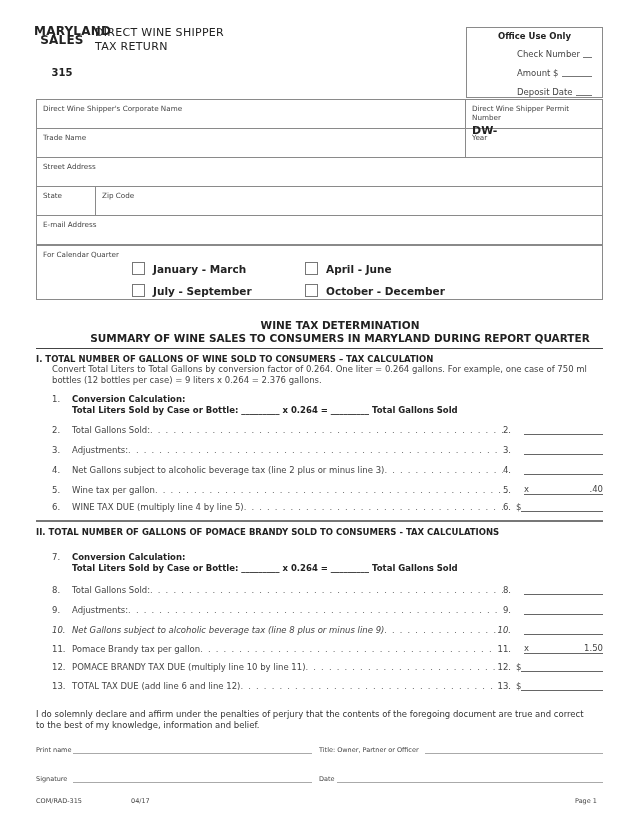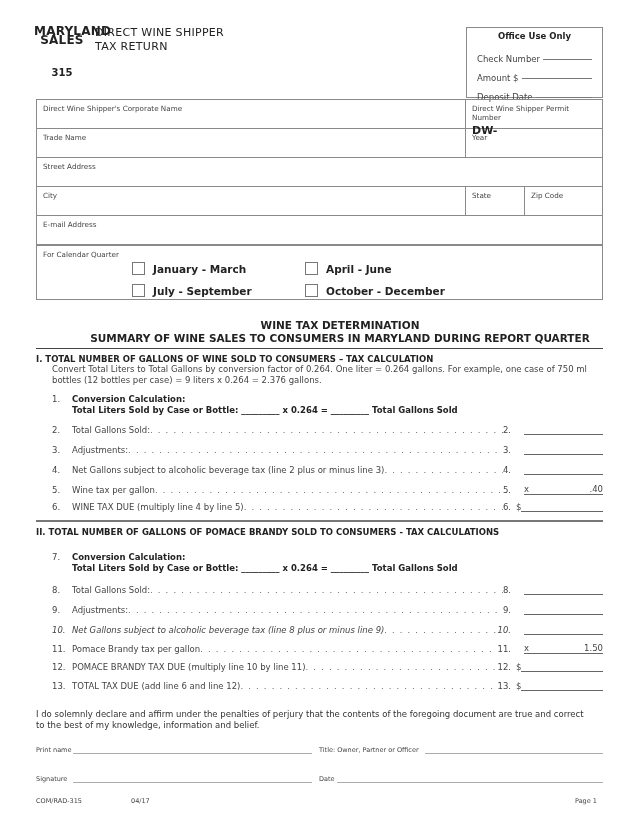--- a/index.html
+++ b/index.html
@@ -8,21 +8,21 @@
   .abs { position: absolute; }
 
   
   .form-id { left: 34px; top: 27px; width: 56px; text-align: center; font-weight: bold; }
   .form-id .st { font-size: 12px; line-height: 9px; letter-spacing: 0.2px; }
   .form-id .num { font-size: 10px; line-height: 18px; margin-top: 19px; }
   .title { left: 95px; top: 26px; font-weight: normal; font-size: 11px; line-height: 14px; letter-spacing: 0.3px; }
 
   .office-box { left: 466px; top: 27px; width: 137px; height: 71px; border: 1px solid #8a8a8a; padding: 3px 10px 0 10px; }
   .office-box .hd { font-weight: bold; font-size: 8.5px; text-align: center; margin-bottom: 8px; }
-  .office-box .row { font-size: 8.5px; color: #444; display: flex; align-items: center; height: 19px; }
+  .office-box .row { font-size: 8.5px; color: #444; display: flex; align-items: flex-start; height: 19px; margin-left: 40px; }
   .office-box .row .ln { flex: 1; border-bottom: 1px solid #777; height: 9px; margin-left: 3px; margin-bottom: 6px; }
 
   
   .grid { left: 36px; top: 99px; width: 567px; border: 1px solid #8a8a8a; }
   .grow { display: flex; border-bottom: 1px solid #8a8a8a; height: 29px; }
   .grow:last-child { border-bottom: none; }
   .cell { font-size: 7.2px; color: #444; padding: 4px 6px; border-right: 1px solid #8a8a8a; }
   .cell:last-child { border-right: none; }
   .cell .dw { font-weight: bold; font-size: 11px; color: #222; margin-top: 2px; }
 
@@ -96,21 +96,20 @@
     </div>
   </div>
   <div class="grow">
     <div class="cell" style="width:429px"><span>Trade Name</span></div>
     <div class="cell" style="flex:1"><span>Year</span></div>
   </div>
   <div class="grow">
     <div class="cell" style="flex:1"><span>Street Address</span></div>
   </div>
   <div class="grow">
-    <div class="cell" style="width:429px"><span>City</span></div>
     <div class="cell" style="width:59px"><span>State</span></div>
     <div class="cell" style="flex:1"><span>Zip Code</span></div>
   </div>
   <div class="grow">
     <div class="cell" style="flex:1"><span>E-mail Address</span></div>
   </div>
 </div>
 
 <div class="abs quarter-box">
   <div class="lbl">For Calendar Quarter</div>

